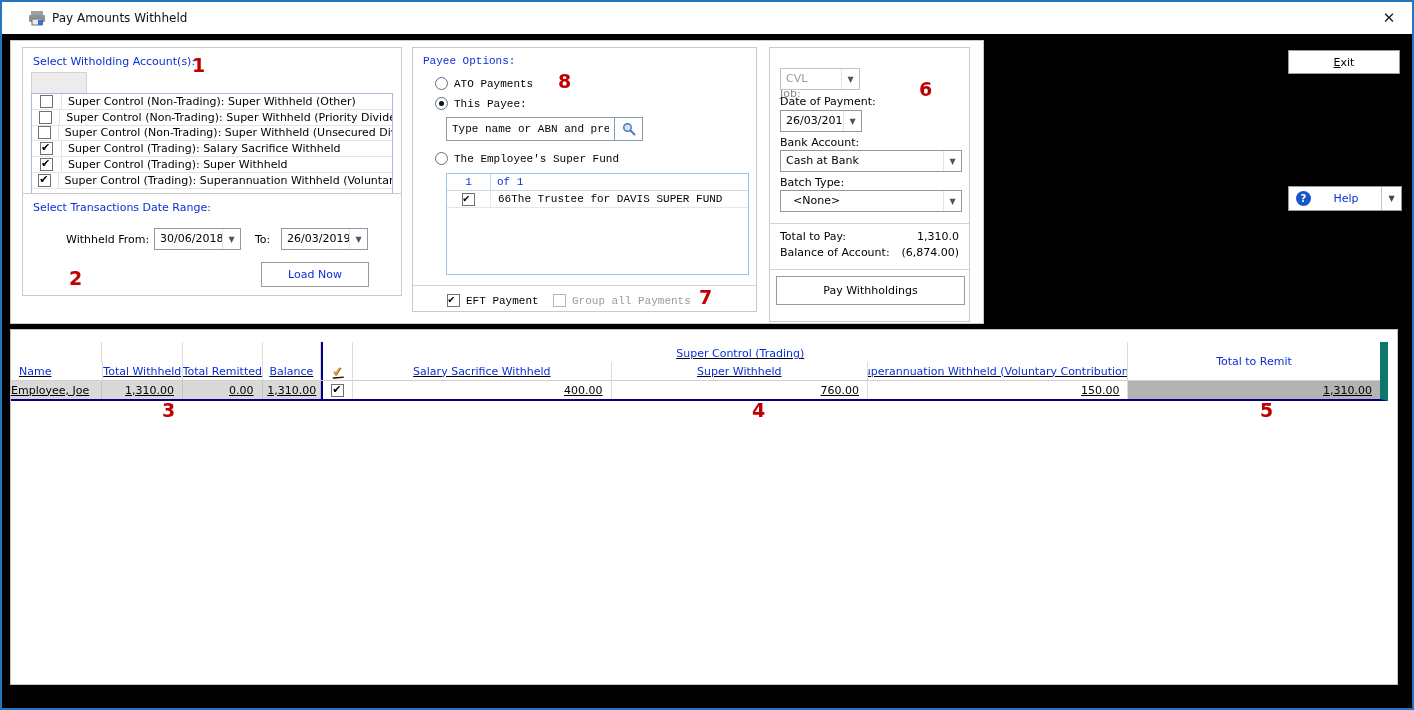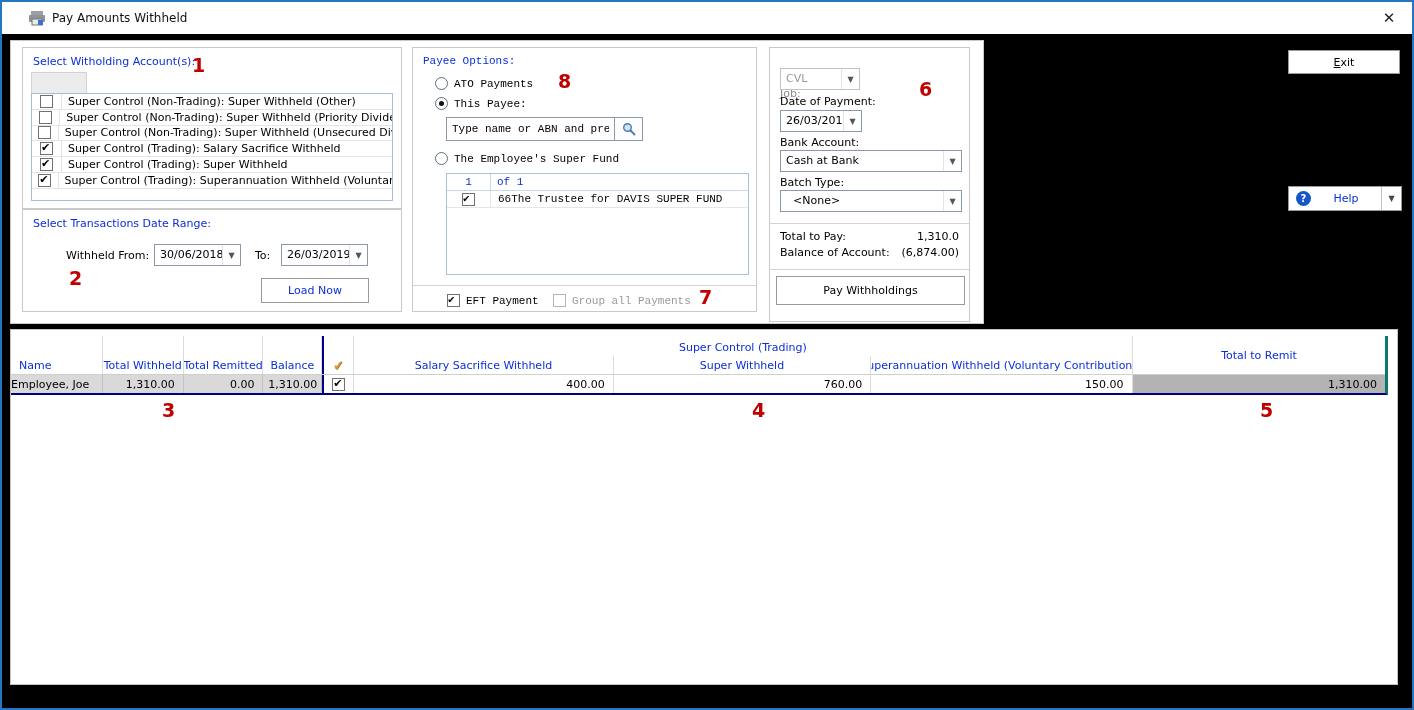--- a/index.html
+++ b/index.html
@@ -35,21 +35,21 @@
   
   #accounts-box { left:20px; top:45px; width:380px; height:162px; }
   #accounts-title { position:absolute; left:10px; top:7px; }
   #accounts-tab { position:absolute; left:8px; top:24px; padding:18px 11px 4px 11px; background:#ececec; border:1px solid #d2d2d2; border-bottom:none; color:#0b2fd6; }
   #accounts-list { position:absolute; left:8px; top:45px; right:8px; bottom:7px; border:1px solid #a5bdd9; background:#fff; overflow:hidden; }
   .acct-row { display:flex; align-items:center; height:15.8px; border-bottom:1px solid #e4e4e4; }
   .acct-row .cb-cell { width:30px; display:flex; justify-content:center; border-right:1px solid #e4e4e4; align-self:stretch; align-items:center; }
   .acct-row .lbl { padding-left:6px; white-space:nowrap; overflow:hidden; }
 
   
-  #date-box { left:20px; top:207px; width:380px; height:103px; }
+  #date-box { left:20px; top:191px; width:380px; height:103px; }
   #date-title { position:absolute; left:10px; top:7px; }
   #from-label { position:absolute; left:43px; top:39px; }
   #from-combo { position:absolute; left:131px; top:34px; width:87px; }
   #to-label { position:absolute; left:232px; top:39px; }
   #to-combo { position:absolute; left:258px; top:34px; width:87px; }
   #load-btn { position:absolute; left:238px; top:68px; width:108px; height:25px; color:#0b2fd6; }
 
   
   #payee-box { left:410px; top:45px; width:345px; height:265px;font-family:Liberation Mono, monospace; }
   #payee-title { position:absolute; left:10px; top:7px; }
@@ -85,21 +85,21 @@
   
   #exit-btn { position:absolute; left:1286px; top:48px; width:112px; height:24px; }
   #exit-btn u { text-decoration:underline; }
   #help-btn { position:absolute; left:1286px; top:184px; width:114px; height:25px; display:flex; align-items:center; border:1px solid #9a9a9a; background:#fff; cursor:pointer; }
   #help-btn .qicon { width:15px; height:15px; border-radius:50%; background:#1557c9; color:#fff; font-size:10px; font-weight:bold; display:flex; align-items:center; justify-content:center; margin-left:7px; }
   #help-btn .hlabel { flex:1; text-align:center; color:#0b2fd6; }
   #help-btn .harrow { width:20px; align-self:stretch; border-left:1px solid #c4c4c4; display:flex; align-items:center; justify-content:center; color:#444; font-size:8px; }
 
   
   #table-box { position:absolute; left:8px; top:327px; width:1388px; height:356px; border:1px solid #c4c4c4; background:#fff; }
-  #grid { position:absolute; left:0; top:6px; width:1377px; border-bottom:2px solid #000080; border-right:3px solid #0f766e; }
+  #grid { position:absolute; left:0; top:12px; width:1377px; border-bottom:2px solid #000080; border-right:8px solid #0f766e;text-decoration:underline; }
   .g-row { display:flex; }
   .g-cell { border-right:1px solid #dcdcdc; overflow:hidden; white-space:nowrap; }
   .hdr { color:#0b2fd6; }
   .c-name { width:92px; } .c-tw { width:81px; } .c-trm { width:80px; } .c-bal { width:59px; }
   .c-cb { width:32px; border-left:2px solid #000080; }
   .c-s1 { width:260px; } .c-s2 { width:258px; } .c-s3 { width:262px; } .c-ttr { width:253px; border-right:none; }
   .grp-row { height:20px; }
   .grp-row .g-cell { border-bottom:none; display:flex; align-items:flex-end; justify-content:center; padding-bottom:2px; }
   .grp-span { width:780px; border-bottom:1px solid #dcdcdc; }
   .hdr-row { height:19px; border-bottom:1px solid #cfcfcf; }

